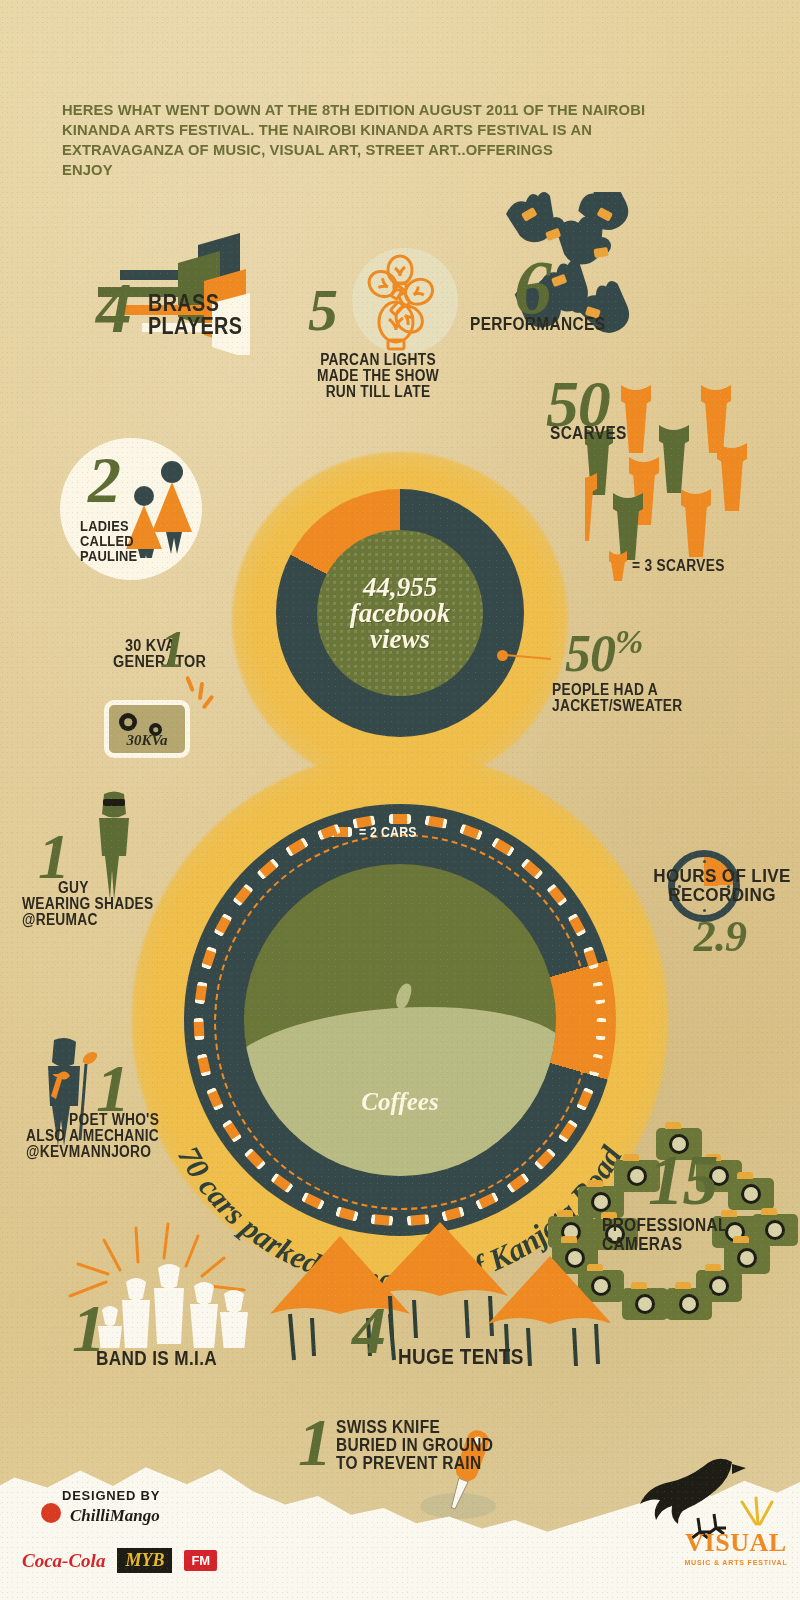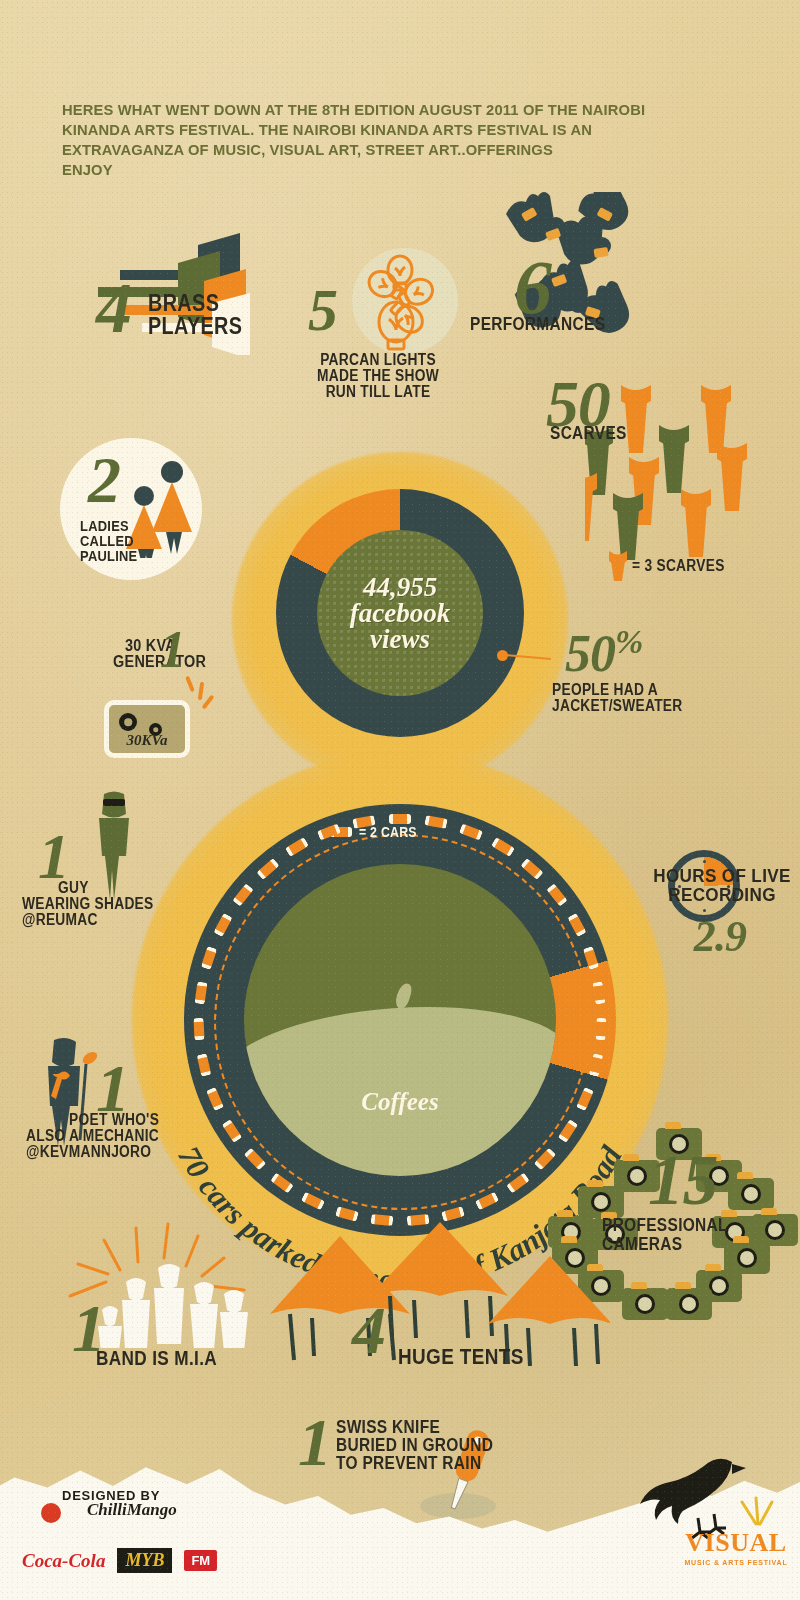--- a/index.html
+++ b/index.html
@@ -624,21 +624,21 @@
   <div class="abs num" style="left:298px;top:1414px;font-size:68px;">1</div>
   <div class="abs lbl" style="left:336px;top:1418px;font-size:18px;line-height:18px;">
     <div>SWISS KNIFE</div>
     <div>BURIED IN GROUND</div>
     <div>TO PREVENT RAIN</div>
   </div>
 
   <div class="abs" id="footer-tear"></div>
 
   <div class="abs tag" style="left:62px;top:1488px;font-size:13px;color:#1d1d16;letter-spacing:.06em;">DESIGNED BY</div>
-  <div class="abs" style="left:38px;top:1500px;display:flex;align-items:flex-start;gap:23px;">
+  <div class="abs" style="left:38px;top:1500px;display:flex;align-items:flex-end;gap:6px;">
     <span style="display:inline-block;width:20px;height:20px;border-radius:50%;background:#d93b23;border:3px solid #fbf8ef;box-shadow:0 0 0 2px #d93b23 inset;"></span>
     <span class="foot-txt" style="font-size:17px;">ChilliMango</span>
   </div>
 
   <div class="abs" style="left:22px;top:1548px;display:flex;align-items:center;gap:12px;">
     <span class="foot-txt" style="font-size:19px;color:#d4242a;">Coca-Cola</span>
     <span style="display:inline-block;background:#1d1d16;color:#e8b92a;font-family:'Liberation Serif',serif;font-weight:700;font-style:italic;font-size:18px;padding:2px 8px;">
       <span>MYB</span>
     </span>
     <span style="display:inline-block;background:#d4242a;color:#fff;font-weight:700;font-size:13px;padding:3px 7px;border-radius:2px;">

